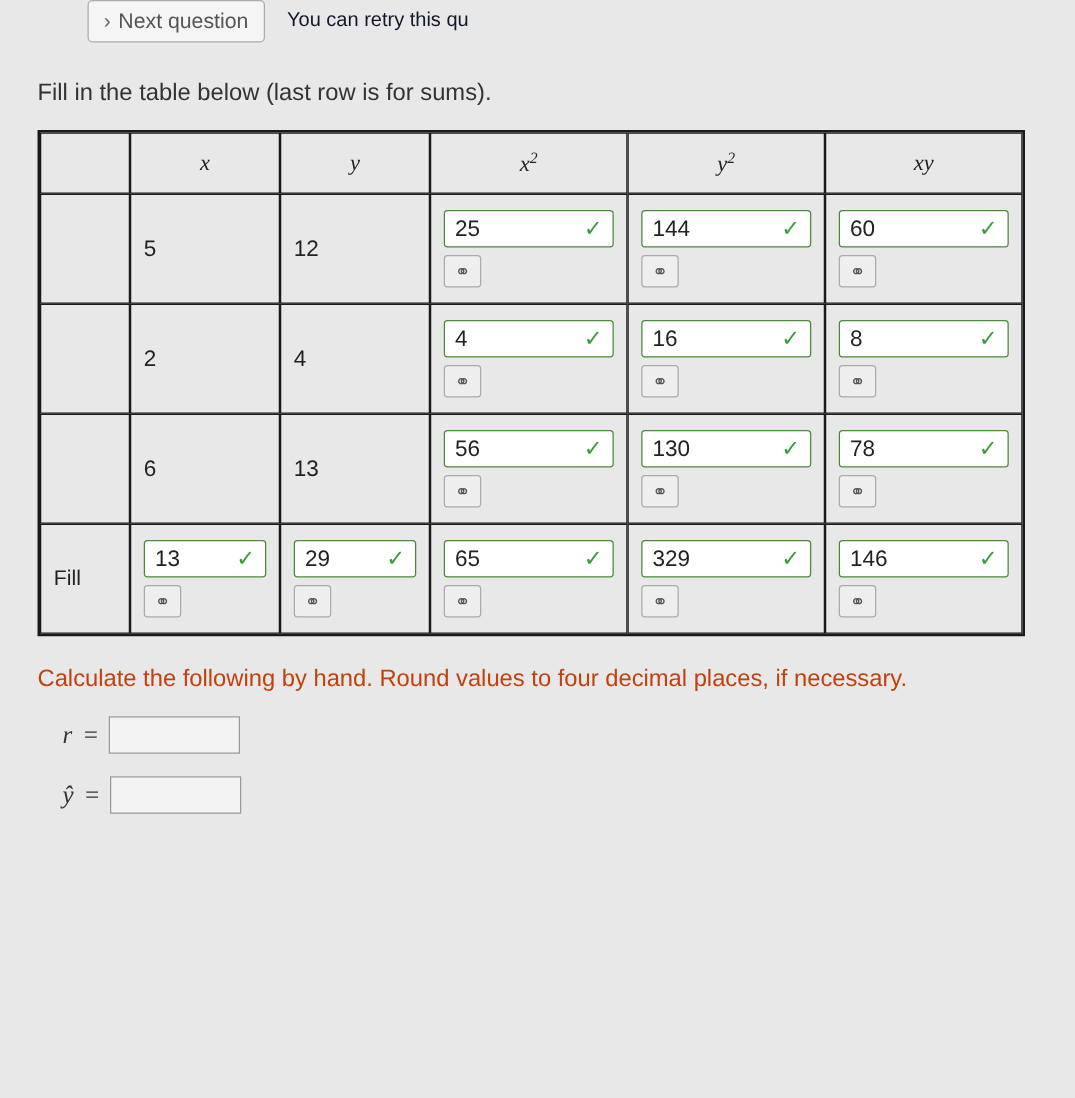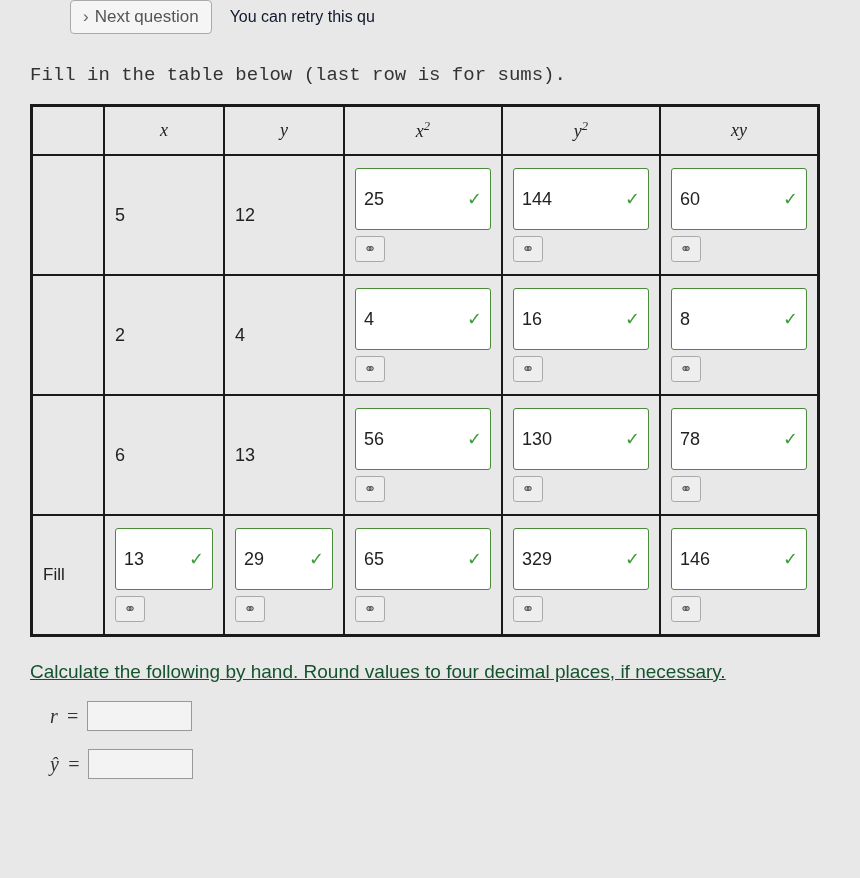--- a/index.html
+++ b/index.html
@@ -2,32 +2,32 @@
 <html><head>
 <meta charset="utf-8">
 <style>
 * { box-sizing: border-box; margin: 0; padding: 0; }
 body { font-family: Arial, Helvetica, sans-serif; background: #e8e8e8; width: 860px; color: #2a2a2a; }
 .page { padding: 0 30px 30px 30px; }
 .top-buttons { display: flex; gap: 10px; align-items: center; padding: 0 0 20px 40px; }
 .btn { background: #f5f5f5; border: 1px solid #aaa; border-radius: 4px; padding: 6px 12px; font-size: 17px; color: #555; display: inline-flex; align-items: center; gap: 6px; cursor: pointer; }
 .btn svg, .btn .chev { color: #666; }
 .truncated-hint { color: #0f172a; font-size: 16px; margin-left: 8px; white-space: nowrap; overflow: hidden; }
-.instruction { font-size: 19px; color: #333; margin: 10px 0 18px 0; font-family: Liberation Mono, monospace; }
+.instruction { font-size: 19px; color: #333; margin: 10px 0 18px 0; }
 table.data { border-collapse: separate; border-spacing: 0; border: 2.5px solid #1a1a1a; margin-bottom: 24px; width: 790px; }
 table.data th, table.data td { border: 1.5px solid #1a1a1a; padding: 12px 10px; vertical-align: middle; font-size: 18px; color: #222; }
 table.data th { font-weight: normal; font-style: italic; font-family: "Times New Roman", serif; text-align: center; height: 48px; }
 table.data th sup { font-size: 0.7em; }
 table.data td.rowhead { font-size: 17px; text-align: left; width: 72px; }
 td.plain { text-align: left; padding-left: 22px; width: 120px; }
 .answer-group { display: flex; flex-direction: column; gap: 6px; }
-.answer-box { display: inline-flex; align-items: center; border: 1.5px solid #4a8a3a; border-radius: 3px; padding: 19px 8px; min-width: 82px; font-size: 18px; color: #222; background: #fff; justify-content: space-between; }
+.answer-box { display: inline-flex; align-items: center; border: 1.5px solid #4a8a3a; border-radius: 3px; padding: 3px 8px; min-width: 82px; font-size: 18px; color: #222; background: #fff; justify-content: space-between; }
 .answer-box .check { color: #3a9d3a; font-size: 18px; margin-left: 8px; }
 .infinity-btn { display: inline-flex; align-items: center; justify-content: center; width: 30px; height: 26px; border: 1px solid #aaa; border-radius: 3px; background: #eee; font-size: 15px; color: #555; cursor: pointer; }
-.calc-instruction { font-size: 19px; color: #14532d; margin: 10px 0 18px 0; text-decoration: underline; }
+.calc-instruction { font-size: 19px; color: #c2410c; margin: 10px 0 18px 0; }
 .formula-row { font-family: "Times New Roman", serif; font-style: italic; font-size: 20px; color: #333; margin: 10px 0 18px 20px; display: flex; align-items: center; gap: 8px; }
 .formula-input { border: 1px solid #999; width: 105px; height: 30px; background: #f3f3f3; padding: 2px 6px; font-size: 16px; }
 .regression-label { font-size: 19px; color: #333; margin: 4px 0 10px 20px; }
 </style>
 </head>
 <body>
 
 <div class="page">
   <div class="top-buttons">
     <button class="btn">

